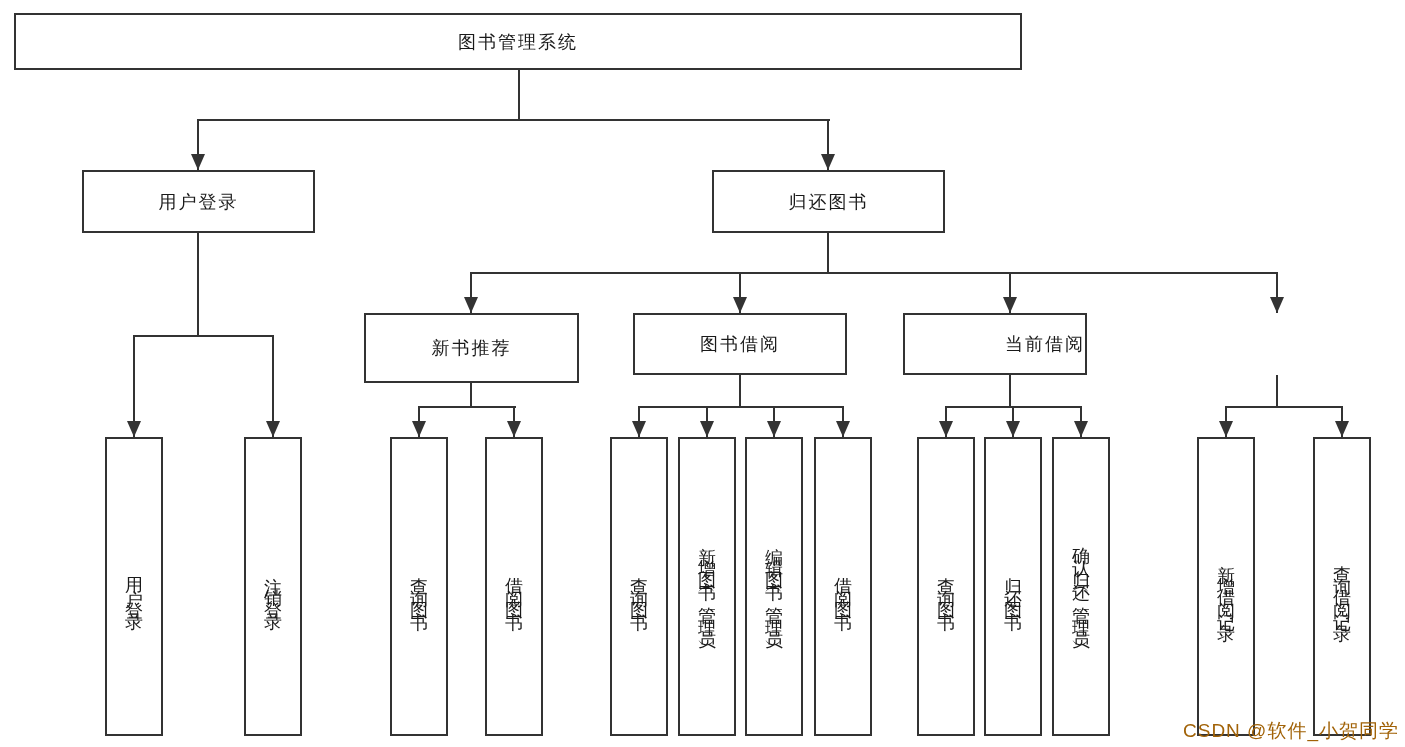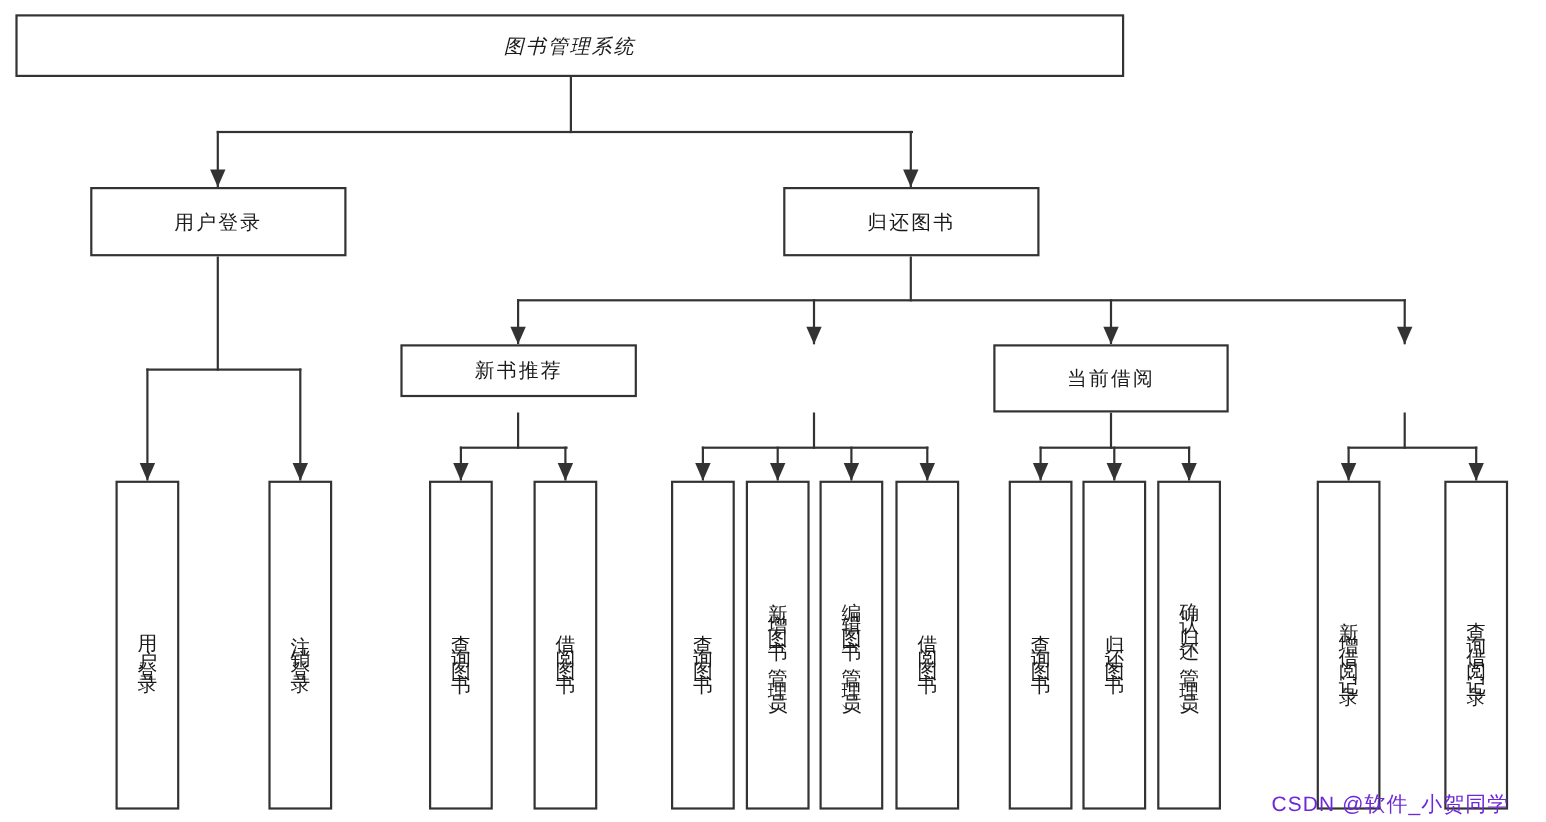--- a/index.html
+++ b/index.html
@@ -39,34 +39,34 @@
   .arrow{
     position:absolute;
     width:0;height:0;
     border-left:7px solid transparent;
     border-right:7px solid transparent;
     border-top:16px solid #333333;
     z-index:1;
   }
   .watermark{
     position:absolute;
-    left:1156px;top:718px;
+    left:1183px;top:718px;
     font-size:19px;
-    color:#6d28d9;
+    color:#a16207;
     letter-spacing:1px;
     white-space:nowrap;
     z-index:3;
   }
 </style>
 </head>
 <body>
 
 <div id="canvas">
 
-  <div class="node" style="left:14px;top:13px;width:1008px;height:57px;font-style:italic;">
+  <div class="node" style="left:14px;top:13px;width:1008px;height:57px;">
     <span>图书管理系统</span>
   </div>
 
   <div class="vline" style="left:518px;top:70px;height:51px;"></div>
   <div class="hline" style="left:197px;top:119px;width:633px;"></div>
   <div class="vline" style="left:197px;top:119px;height:51px;"></div>
   <div class="arrow" style="left:191px;top:154px;"></div>
   <div class="vline" style="left:827px;top:119px;height:51px;"></div>
   <div class="arrow" style="left:821px;top:154px;"></div>
 
@@ -88,24 +88,27 @@
   <div class="hline" style="left:470px;top:272px;width:808px;"></div>
   <div class="vline" style="left:470px;top:272px;height:41px;"></div>
   <div class="arrow" style="left:464px;top:297px;"></div>
   <div class="vline" style="left:739px;top:272px;height:41px;"></div>
   <div class="arrow" style="left:733px;top:297px;"></div>
   <div class="vline" style="left:1009px;top:272px;height:41px;"></div>
   <div class="arrow" style="left:1003px;top:297px;"></div>
   <div class="vline" style="left:1276px;top:272px;height:41px;"></div>
   <div class="arrow" style="left:1270px;top:297px;"></div>
 
-  <div class="node" style="left:364px;top:313px;width:215px;height:48px;">
+  <div class="node" style="left:364px;top:313px;width:215px;height:70px;">
     <span>新书推荐</span>
   </div>
-  <div class="node" style="left:903px;top:313px;width:214px;height:62px;">
+  <div class="node" style="left:633px;top:313px;width:214px;height:62px;">
+    <span>图书借阅</span>
+  </div>
+  <div class="node" style="left:903px;top:313px;width:184px;height:62px;justify-content:flex-end;">
     <span>当前借阅</span>
   </div>
 
   <div class="vline" style="left:470px;top:375px;height:33px;"></div>
   <div class="hline" style="left:418px;top:406px;width:98px;"></div>
   <div class="vline" style="left:418px;top:406px;height:31px;"></div>
   <div class="arrow" style="left:412px;top:421px;"></div>
   <div class="vline" style="left:513px;top:406px;height:31px;"></div>
   <div class="arrow" style="left:507px;top:421px;"></div>
 

